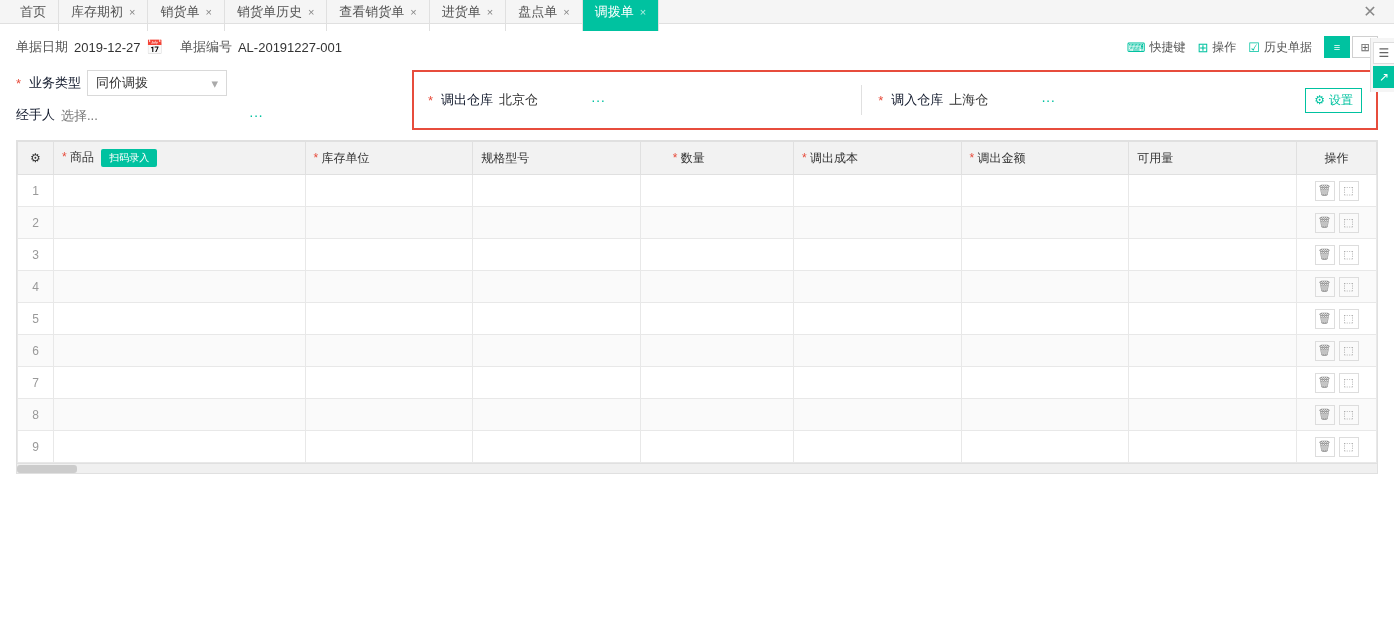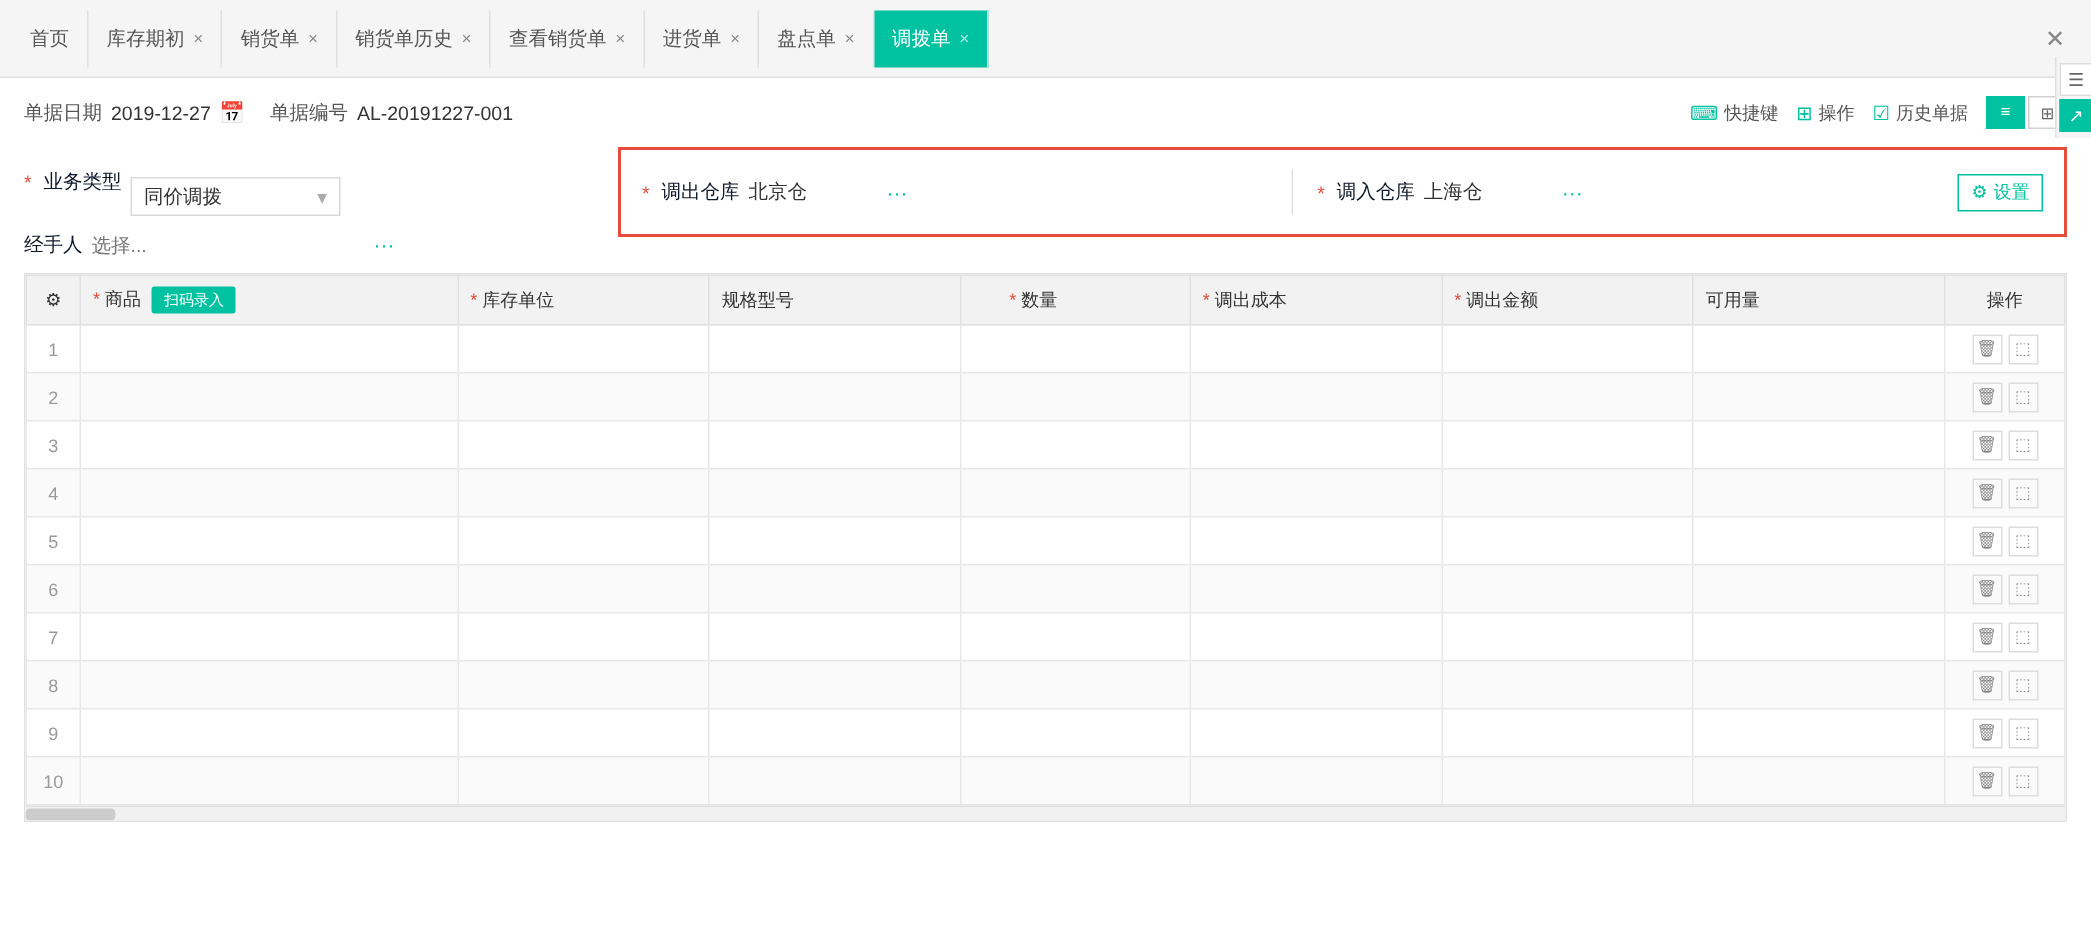--- a/index.html
+++ b/index.html
@@ -4,21 +4,21 @@
   <style>
     * { box-sizing: border-box; margin: 0; padding: 0; }
     body { font-family: "Microsoft YaHei", Arial, sans-serif; font-size: 13px; color: #333; background: #fff; overflow: hidden; }
 
     
     .tab-bar {
       display: flex;
       align-items: center;
       background: #f5f5f5;
       border-bottom: 1px solid #e0e0e0;
-      height: 52px;
+      height: 24px;
       padding: 0 8px;
     }
     .tab-item {
       display: flex;
       align-items: center;
       padding: 0 12px;
       height: 38px;
       cursor: pointer;
       white-space: nowrap;
       color: #555;
@@ -161,21 +161,20 @@
       min-width: 80px;
     }
     .field-select {
       display: flex;
       align-items: center;
       border: 1px solid #d9d9d9;
       padding: 3px 8px;
       min-width: 140px;
       cursor: pointer;
       background: #fff;
-      margin-top: 20px;
     }
     .field-select .dropdown-arrow {
       margin-left: auto;
       color: #aaa;
     }
     .dots-btn {
       color: #00c2a0;
       cursor: pointer;
       font-size: 14px;
       margin-left: 6px;
@@ -618,36 +617,20 @@
         <td></td>
         <td></td>
         <td></td>
         <td>
           <div class="col-actions">
             <div class="action-icon">🗑</div>
             <div class="action-icon">⬚</div>
           </div>
         </td>
       </tr>
-          <tr>
-        <td class="row-num">10</td>
-        <td></td>
-        <td></td>
-        <td></td>
-        <td></td>
-        <td></td>
-        <td></td>
-        <td></td>
-        <td>
-          <div class="col-actions">
-            <div class="action-icon">🗑</div>
-            <div class="action-icon">⬚</div>
-          </div>
-        </td>
-      </tr>
         </tbody>
     </table>
     <div class="scroll-row">
       <div class="scroll-thumb"></div>
     </div>
   </div>
 
 </div>
 
 <div class="right-sidebar">

